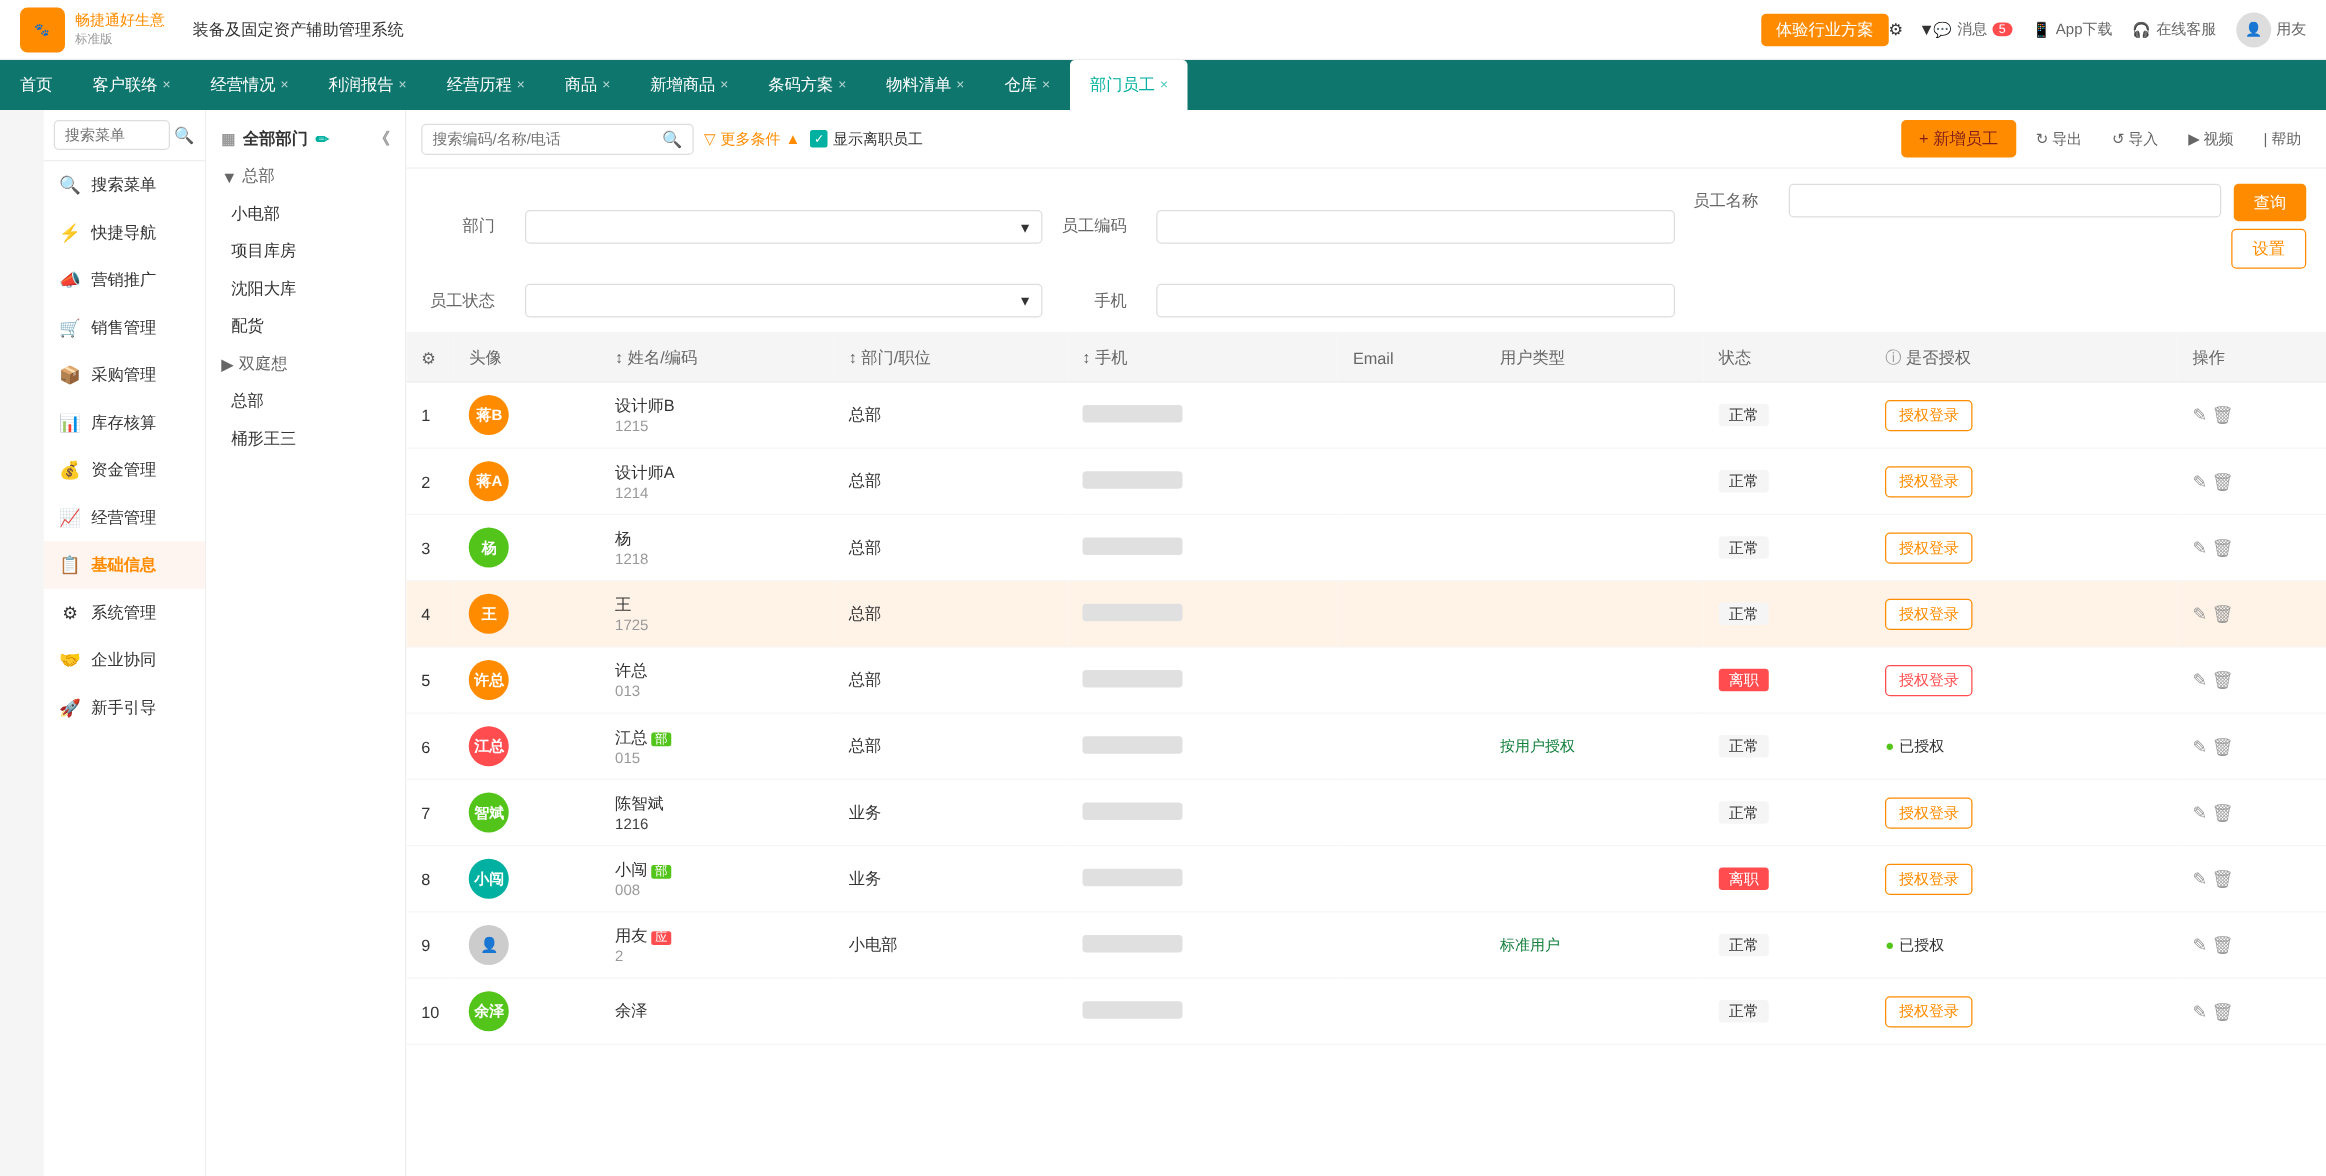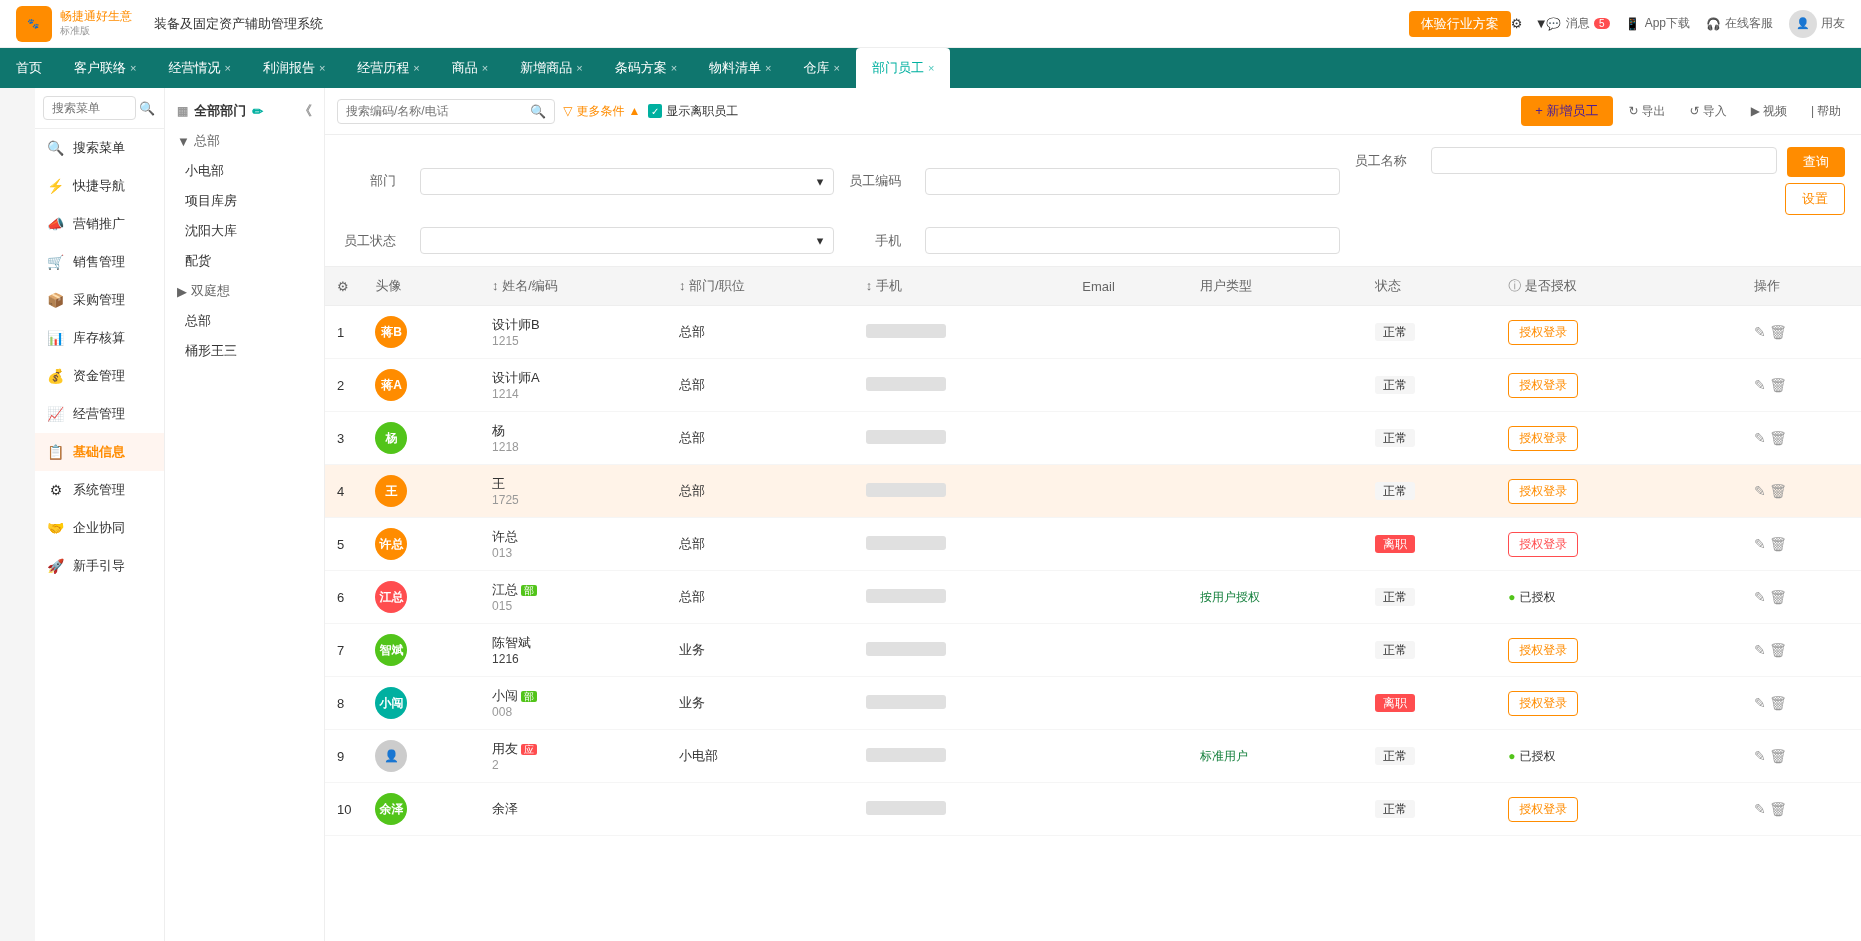--- a/index.html
+++ b/index.html
@@ -45,21 +45,21 @@
     .dept-group { padding: 6px 12px; font-size: 13px; color: #666; cursor: pointer; display: flex; align-items: center; gap: 4px; }
 
     
     .content-area { flex: 1; display: flex; flex-direction: column; overflow: hidden; }
 
     
     .toolbar { background: #fff; padding: 8px 12px; border-bottom: 1px solid #eee; display: flex; align-items: center; gap: 8px; }
     .search-input { border: 1px solid #ddd; border-radius: 4px; padding: 5px 10px; font-size: 12px; width: 200px; }
     .filter-btn { display: flex; align-items: center; gap: 4px; color: #ff8c00; font-size: 12px; cursor: pointer; border: none; background: none; }
     .checkbox-checked { width: 14px; height: 14px; background: #00b0a0; border-radius: 2px; display: inline-flex; align-items: center; justify-content: center; color: #fff; font-size: 10px; }
-    .add-btn { background: #ff8c00; color: #4c1d95; border: none; border-radius: 4px; padding: 6px 14px; font-size: 13px; cursor: pointer; margin-left: auto; }
+    .add-btn { background: #ff8c00; color: #7f1d1d; border: none; border-radius: 4px; padding: 6px 14px; font-size: 13px; cursor: pointer; margin-left: auto; }
     .action-btn { display: flex; align-items: center; gap: 3px; color: #666; font-size: 12px; cursor: pointer; border: none; background: none; padding: 4px 8px; }
 
     
     .filter-form { background: #fff; padding: 12px 16px; border-bottom: 1px solid #eee; display: grid; grid-template-columns: 1fr 1fr 1fr; gap: 12px; }
     .form-row { display: flex; align-items: center; gap: 24px; justify-content: flex-end; }
     .form-label { color: #666; font-size: 13px; white-space: nowrap; min-width: 55px; text-align: right; }
     .form-input { border: 1px solid #ddd; border-radius: 4px; padding: 5px 10px; font-size: 13px; flex: 1; }
     .form-select { border: 1px solid #ddd; border-radius: 4px; padding: 5px 10px; font-size: 13px; flex: 1; background: #fff; display: flex; align-items: center; justify-content: space-between; cursor: pointer; }
     .query-btn { background: #ff8c00; color: #fff; border: none; border-radius: 4px; padding: 6px 16px; font-size: 13px; cursor: pointer; }
     .reset-btn { background: #fff; color: #ff8c00; border: 1px solid #ff8c00; border-radius: 4px; padding: 6px 16px; font-size: 13px; cursor: pointer; }

